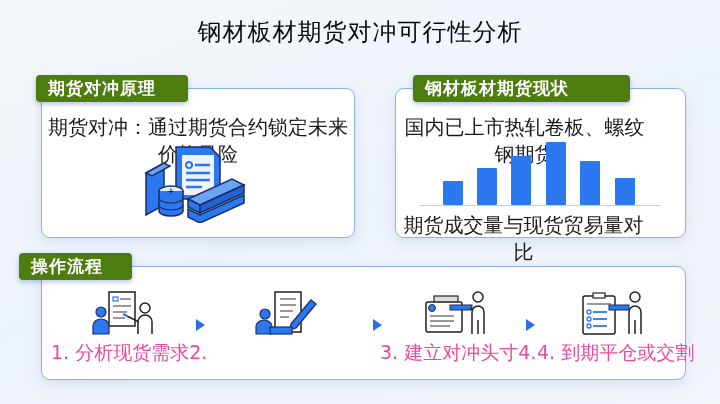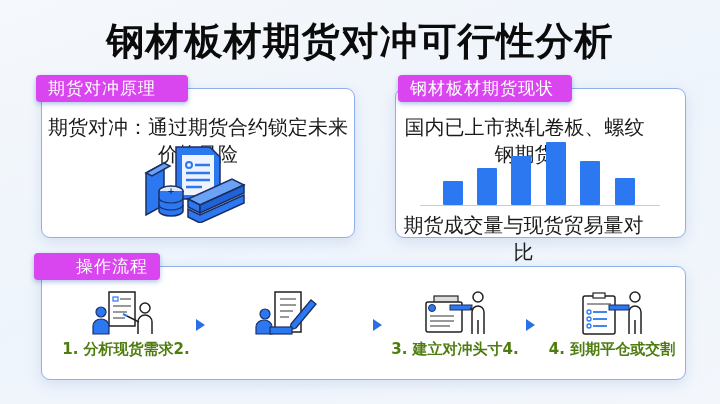--- a/index.html
+++ b/index.html
@@ -5,41 +5,41 @@
   * { box-sizing: border-box; margin: 0; padding: 0; }
   html, body { width: 720px; height: 404px; overflow: hidden; }
   body {
     background: linear-gradient(160deg, #f5f8fc 0%, #eef4fb 50%, #f3f7fc 100%);
     font-family: "DejaVu Sans", "Liberation Sans", sans-serif;
     position: relative;
     color: #111;
   }
   .title {
     position: absolute; left: 0; top: 16px; width: 720px;
-    text-align: center; font-size: 38px; font-weight: 700; letter-spacing: 1px;
+    text-align: center; font-size: 24px; font-weight: 400; letter-spacing: 1px;
     color: #0b0b0b;
   }
   .panel {
     position: absolute; background: #fff;
     border: 1.5px solid #8fb0ea; border-radius: 9px;
     box-shadow: 0 4px 14px rgba(90,130,200,0.18);
   }
   .badge {
-    position: absolute; background: #d946ef; color: #fff;
-    font-weight: 400; font-size: 17px; letter-spacing: 1px;
+    position: absolute; background: #4d7c0f; color: #fff;
+    font-weight: 700; font-size: 17px; letter-spacing: 1px;
     border-radius: 4px; padding: 0 12px; height: 27px; line-height: 27px;
     box-shadow: 0 2px 5px rgba(30,80,180,0.35);
   }
   .subtitle { position: absolute; font-size: 20px; color: #1a1a1a; text-align: center; }
   .chart { position: absolute; left: 420px; top: 130px; width: 240px; height: 76px; }
   .chart .base { position: absolute; left: 0; bottom: 0; width: 100%; height: 1px; background: #c8ccd4; }
   .chart .bar { position: absolute; bottom: 1px; width: 20px; background: #2b78f0; border-radius: 1px; }
   .step { position: absolute; top: 290px; width: 150px; text-align: center; }
   .step svg { display: block; margin: 0 auto; }
-  .step .label { font-size: 15px; color: #4d7c0f; margin-top: 4px; white-space: nowrap; font-weight: bold; }
+  .step .label { font-size: 19px; color: #ec4899; margin-top: 4px; white-space: nowrap; }
   .arrow { position: absolute; top: 319px; width: 0; height: 0;
     border-top: 6px solid transparent; border-bottom: 6px solid transparent;
     border-left: 9px solid #2a6fe6; }
 </style>
 </head>
 <body>
 
 <div class="title">钢材板材期货对冲可行性分析</div>
 
 <div class="panel" style="left:41px;top:88px;width:314px;height:150px;"></div>
@@ -65,35 +65,35 @@
     <text x="31" y="51" font-size="9" text-anchor="middle" fill="#1b2f66" font-weight="bold">+</text>
 
     <polygon points="48,56 92,36 104,42 60,62" fill="#6aa2f5" stroke="#1b2f66" stroke-width="1.5"></polygon>
     <polygon points="48,56 60,62 60,70 48,64" fill="#2b78f0" stroke="#1b2f66" stroke-width="1.5"></polygon>
     <polygon points="60,62 104,42 104,50 60,70" fill="#1f63d6" stroke="#1b2f66" stroke-width="1.5"></polygon>
     <polygon points="48,66 60,72 104,52 104,60 60,80 48,74" fill="#2b78f0" stroke="#1b2f66" stroke-width="1.5"></polygon>
   </svg>
 </div>
 
 <div class="panel" style="left:395px;top:88px;width:291px;height:150px;"></div>
-<div class="badge" style="left:398px;top:75px;width:174px;">钢材板材期货现状</div>
+<div class="badge" style="left:413px;top:75px;width:217px;">钢材板材期货现状</div>
 <div class="subtitle" style="left:395px;top:114px;width:259px;">国内已上市热轧卷板、螺纹钢期货</div>
 <div class="chart">
   <div class="bar" style="left:23px;height:24px;"></div>
   <div class="bar" style="left:57px;height:37px;"></div>
   <div class="bar" style="left:91px;height:49px;"></div>
   <div class="bar" style="left:126px;height:63px;"></div>
   <div class="bar" style="left:160px;height:44px;"></div>
   <div class="bar" style="left:195px;height:27px;"></div>
   <div class="base"></div>
 </div>
 <div class="subtitle" style="left:395px;top:212px;width:257px;">期货成交量与现货贸易量对比</div>
 
 <div class="panel" style="left:41px;top:266px;width:645px;height:114px;"></div>
-<div class="badge" style="left:34px;top:253px;width:126px;text-align:right;">操作流程</div>
+<div class="badge" style="left:19px;top:253px;width:113px;">操作流程</div>
 
 <div class="step" style="left:51px;">
   <svg width="70" height="46" viewBox="0 0 70 46">
     <rect x="18" y="2" width="26" height="34" fill="#fff" stroke="#222" stroke-width="1.5"></rect>
     <rect x="22" y="7" width="5" height="4" fill="none" stroke="#2b78f0" stroke-width="1.2"></rect>
     <line x1="29" y1="9" x2="40" y2="9" stroke="#555" stroke-width="1.2"></line>
     <line x1="22" y1="16" x2="40" y2="16" stroke="#555" stroke-width="1.2"></line>
     <line x1="22" y1="22" x2="36" y2="22" stroke="#555" stroke-width="1.2"></line>
     <line x1="22" y1="28" x2="34" y2="28" stroke="#555" stroke-width="1.2"></line>
     <circle cx="10" cy="22" r="5" fill="#2b78f0" stroke="#1b2f66" stroke-width="1.2"></circle>

